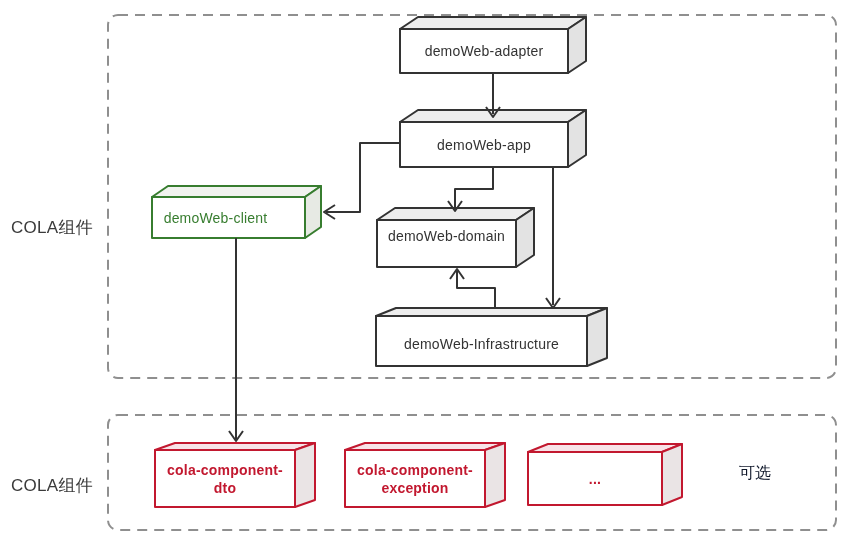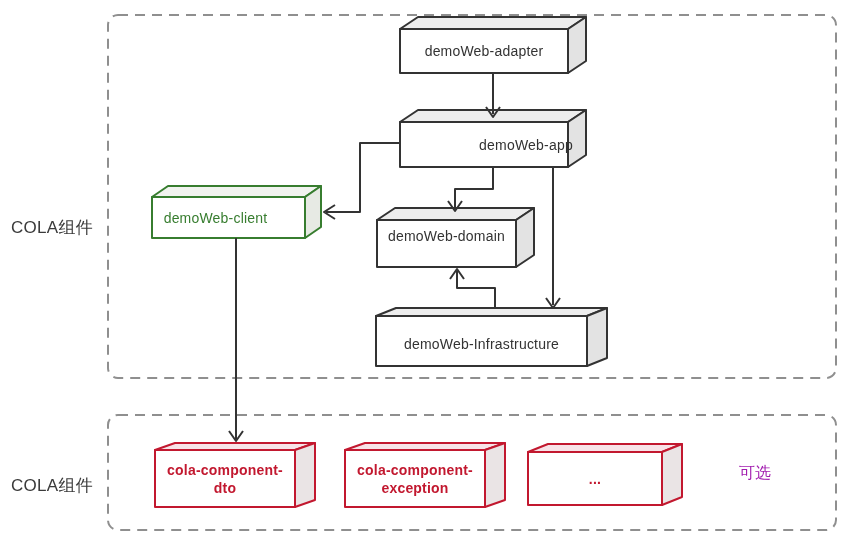--- a/index.html
+++ b/index.html
@@ -14,21 +14,21 @@
     text-align:center;font-size:14px;color:#333;line-height:18px;
     white-space:pre-line;letter-spacing:.2px;
   }
   .lbl.green{color:#377d2f;}
   .lbl.red{color:#c2182f;font-weight:700;}
   .group-lbl{
     position:absolute;font-size:17px;color:#3a3a3a;line-height:20px;
     text-align:center;letter-spacing:.3px;
   }
   .note{
-    position:absolute;font-size:16px;color:#a21caf;line-height:20px;
+    position:absolute;font-size:16px;color:#0f172a;line-height:20px;
   }
 </style>
 </head>
 <body>
 
 <div class="stage">
 
   <svg width="854" height="549" viewBox="0 0 854 549">
 
     <rect x="108" y="15" width="728" height="363" rx="10" fill="none" stroke="#8f8f8f" stroke-width="2" stroke-dasharray="10 7"></rect>
@@ -107,21 +107,21 @@
         <path d="M236,238 L236,439"></path>
         <path d="M229,431 L236,441 L243,431"></path>
       </g>
     </g>
   </svg>
 
   <div class="group-lbl" style="left:6px;top:218px;width:92px;">COLA组件</div>
   <div class="group-lbl" style="left:6px;top:476px;width:92px;">COLA组件</div>
 
   <div class="lbl" style="left:400px;top:29px;width:168px;height:44px;">demoWeb-adapter</div>
-  <div class="lbl" style="left:400px;top:122px;width:168px;height:45px;margin-left:42px;">demoWeb-app</div>
+  <div class="lbl" style="left:400px;top:122px;width:168px;height:45px;">demoWeb-app</div>
   <div class="lbl green" style="left:144px;top:197px;width:143px;height:41px;">demoWeb-client</div>
   <div class="lbl" style="left:377px;top:220px;width:139px;height:32px;">demoWeb-domain</div>
   <div class="lbl" style="left:376px;top:316px;width:211px;height:56px;">demoWeb-Infrastructure</div>
   <div class="lbl red" style="left:155px;top:450px;width:140px;height:57px;">cola-component-
 dto</div>
   <div class="lbl red" style="left:345px;top:450px;width:140px;height:57px;">cola-component-
 exception</div>
   <div class="lbl red" style="left:528px;top:452px;width:134px;height:53px;">...</div>
 
   <div class="note" style="left:739px;top:463px;">可选</div>

